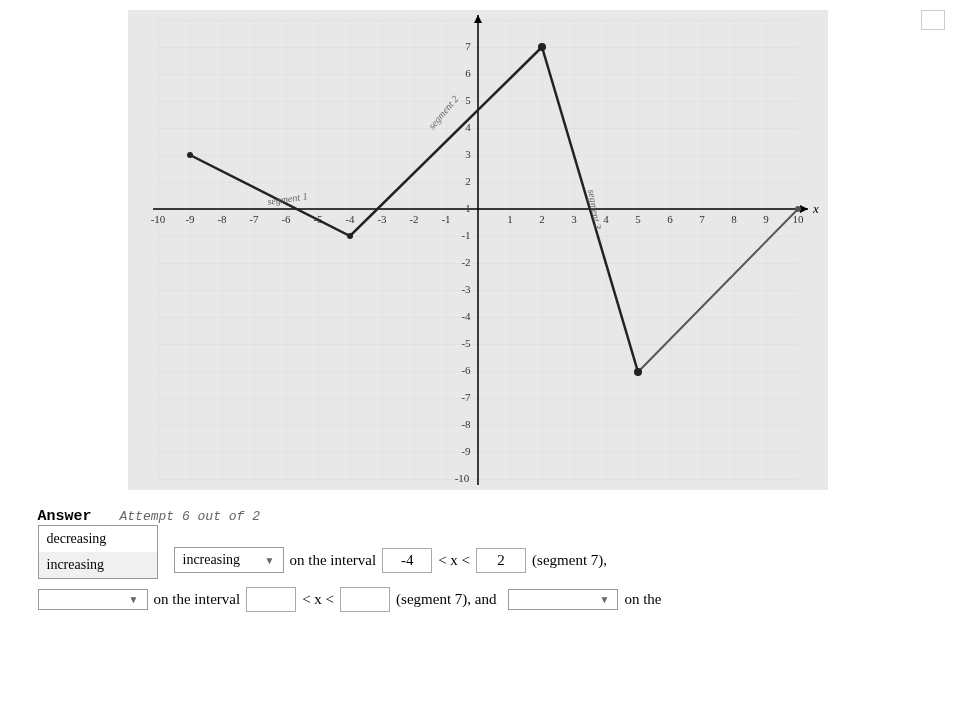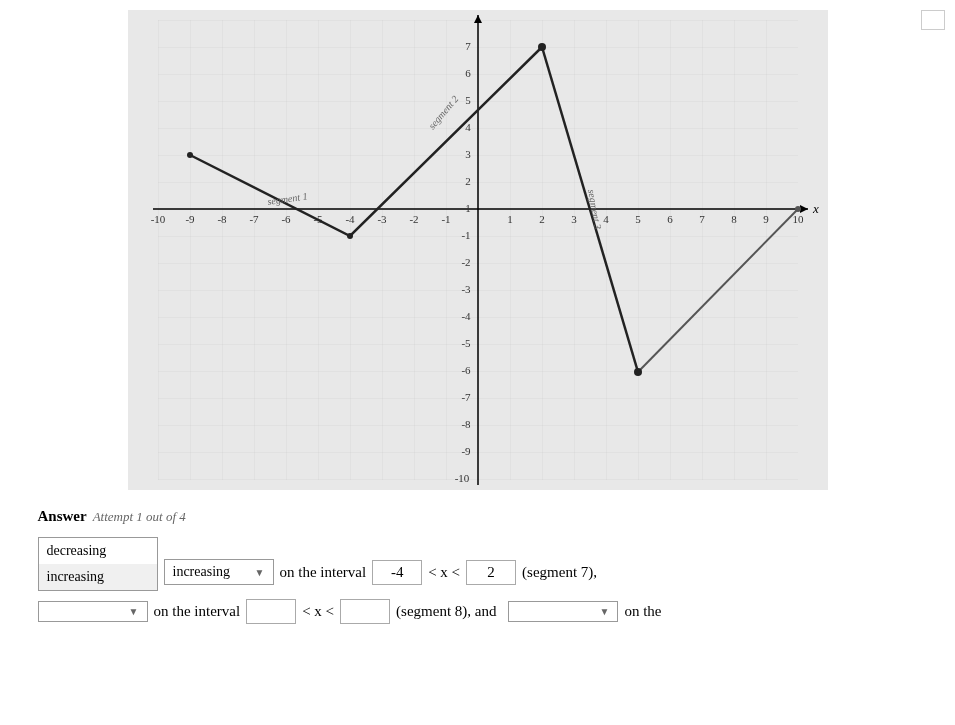--- a/index.html
+++ b/index.html
@@ -187,27 +187,27 @@
       <circle cx="222" cy="226" r="3" fill="#222"></circle>
       <circle cx="414" cy="37" r="4" fill="#222"></circle>
       <circle cx="510" cy="362" r="4" fill="#222"></circle>
       <circle cx="670" cy="199" r="3" fill="#555"></circle>
 
     </svg>
   </div>
 
   <div class="answer-section">
 
-    <div style="display:flex; align-items:baseline; gap:6px; margin-bottom:12px;">
+    <div style="display:flex; align-items:baseline; gap:28px; margin-bottom:0;font-family:Liberation Mono, monospace;">
       <span style="font-weight:bold; font-size:15px;">Answer</span>
-      <span style="font-size:13px; color:#666; font-style:italic;">Attempt 1 out of 4</span>
+      <span style="font-size:13px; color:#666; font-style:italic;">Attempt 6 out of 2</span>
       <div class="corner-box" style="margin-left:auto;"></div>
     </div>
 
-    <div style="display:flex; align-items:flex-start; gap:6px; margin-bottom:8px;">
+    <div style="display:flex; align-items:flex-start; gap:16px; margin-bottom:8px;">
 
       <div class="dropdown-open-container">
         <div class="dropdown-open-item">decreasing</div>
         <div class="dropdown-open-item highlighted">increasing</div>
       </div>
 
       <div style="display:flex; align-items:center; gap:6px; margin-top:22px;">
         <div class="dropdown-box">
           <span>increasing</span>
           <span class="chevron">▼</span>
@@ -232,21 +232,21 @@
       </div>
 
       <span class="static-text">on the interval</span>
 
       <input class="input-box" type="text" value="" style="">
 
       <span class="static-text">&lt; x &lt;</span>
 
       <input class="input-box" type="text" value="" style="">
 
-      <span class="static-text">(segment 8), and</span>
+      <span class="static-text">(segment 7), and</span>
 
       <div class="dropdown-box" style="min-width:110px; margin-left: 6px;">
         <span></span>
         <span class="chevron">▼</span>
       </div>
 
       <span class="static-text">on the</span>
     </div>
 
   </div>

